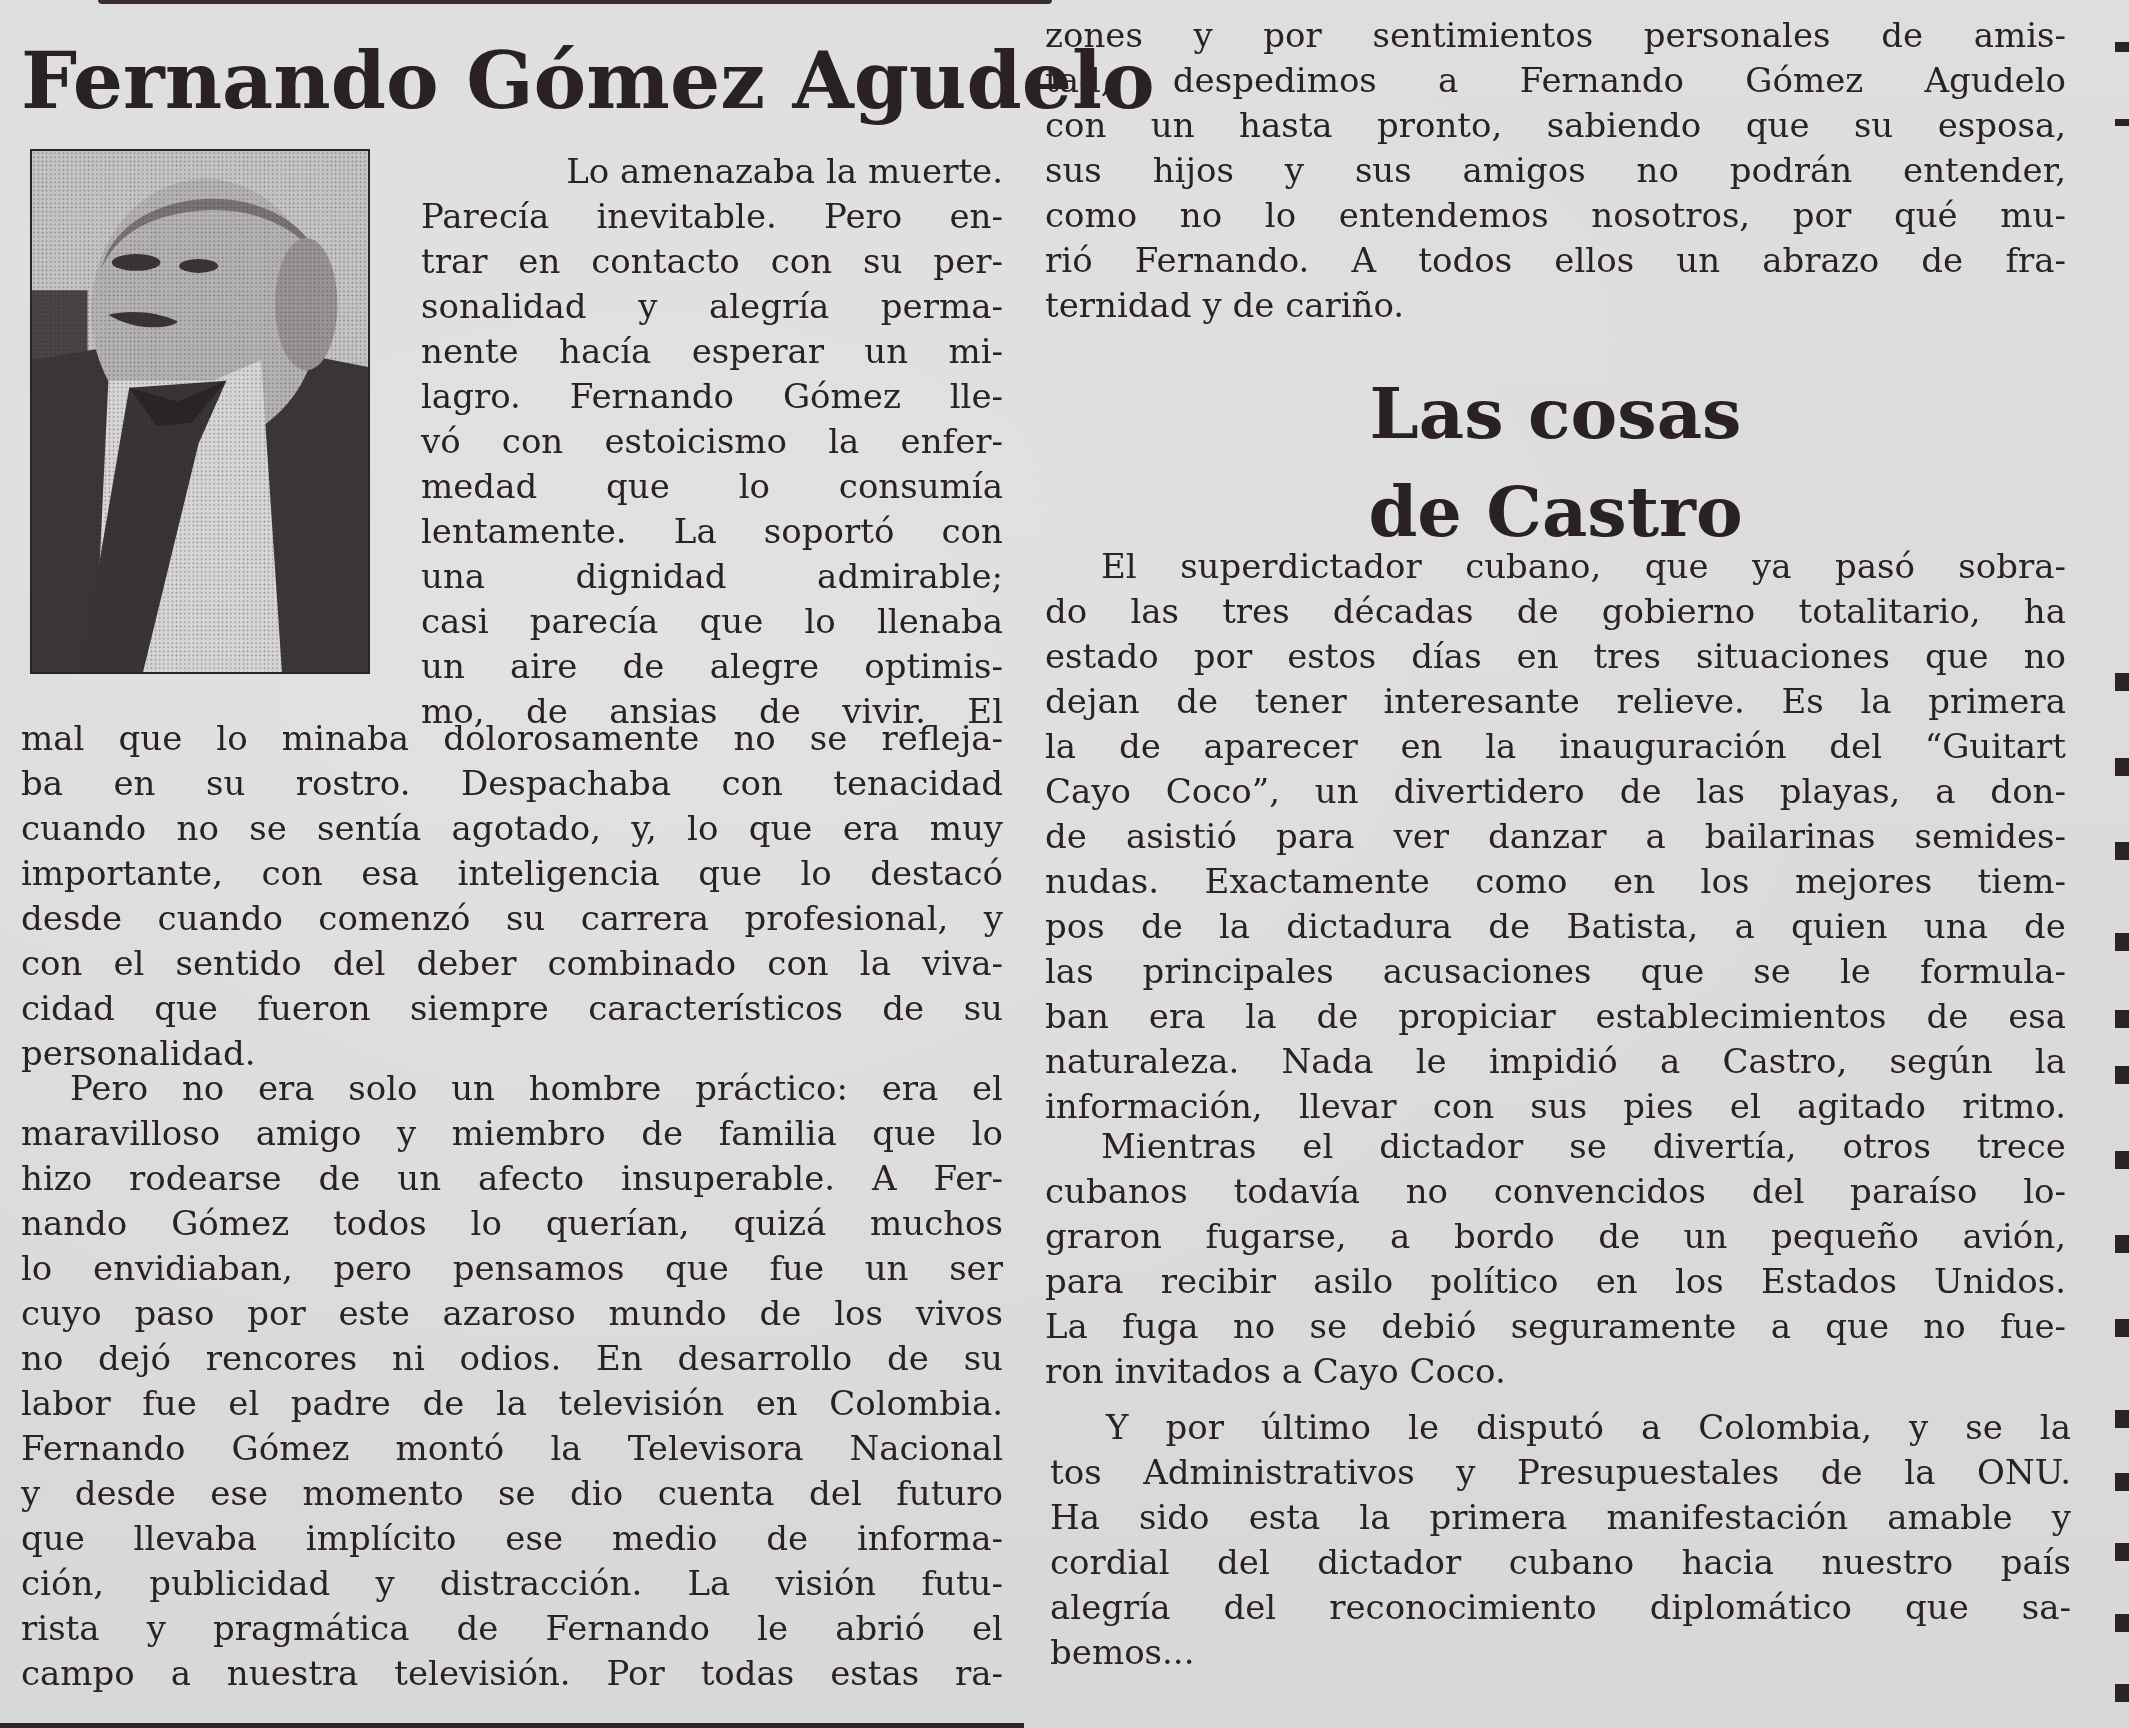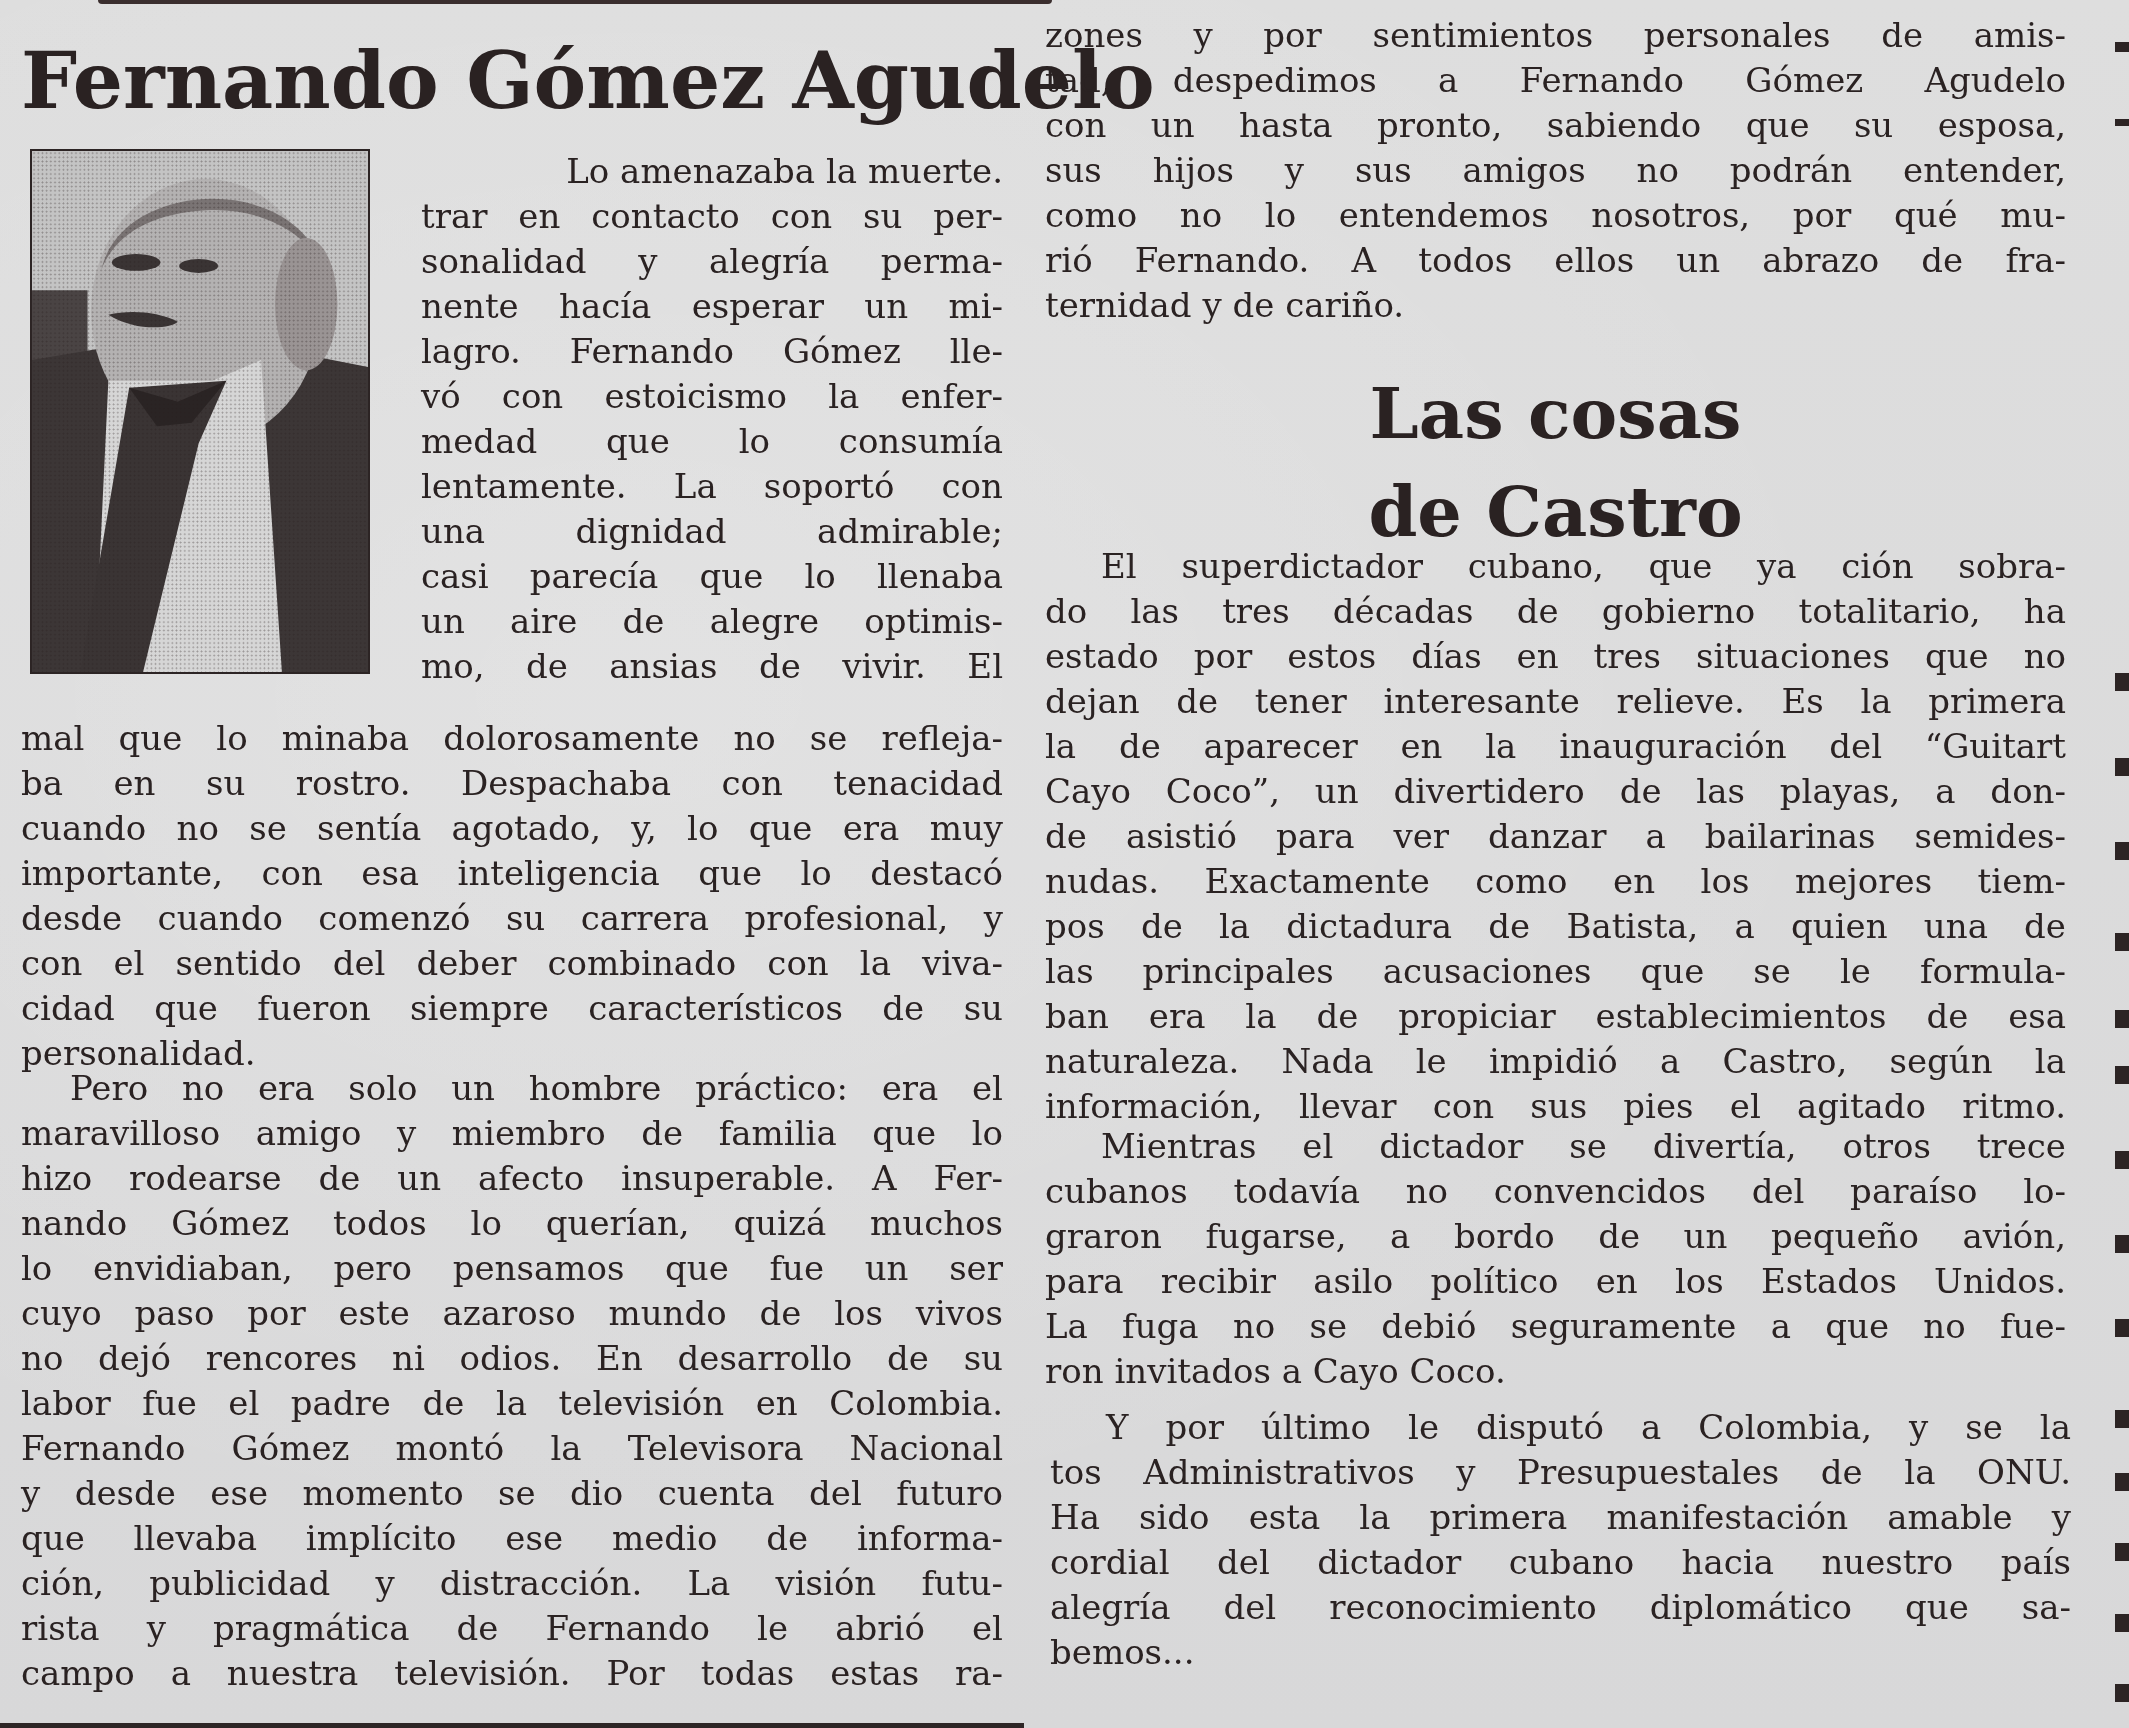--- a/index.html
+++ b/index.html
@@ -190,20 +190,21 @@
       <polygon points="110,330 260,330 330,300 360,748 90,748" fill="#d6d6d6"></polygon>
 
       <polygon points="140,340 280,330 240,420 160,748 70,748" fill="#3a3434"></polygon>
       <polygon points="140,340 210,360 280,330 230,390 180,395" fill="#2a2424"></polygon>
     </svg>
     <div class="halftone"></div>
   </div>
 
   <div class="text-block narrow indent-first">
     <span class="line" style="text-align:right;text-align-last:right;">Lo amenazaba la muerte.</span>
+    <span class="line" style="text-indent:0">Parecía inevitable. Pero en-</span>
     <span class="line" style="text-indent:0">trar en contacto con su per-</span>
     <span class="line" style="text-indent:0">sonalidad y alegría perma-</span>
     <span class="line" style="text-indent:0">nente hacía esperar un mi-</span>
     <span class="line" style="text-indent:0">lagro. Fernando Gómez lle-</span>
     <span class="line" style="text-indent:0">vó con estoicismo la enfer-</span>
     <span class="line" style="text-indent:0">medad que lo consumía</span>
     <span class="line" style="text-indent:0">lentamente. La soportó con</span>
     <span class="line" style="text-indent:0">una dignidad admirable;</span>
     <span class="line" style="text-indent:0">casi parecía que lo llenaba</span>
     <span class="line" style="text-indent:0">un aire de alegre optimis-</span>
@@ -247,21 +248,21 @@
     <span class="line">rió Fernando. A todos ellos un abrazo de fra-</span>
     <span class="line last">ternidad y de cariño.</span>
   </div>
 
   <h2 class="headline-2">
     <span>Las cosas</span>
     <span>de Castro</span>
   </h2>
 
   <div class="text-block castro-p1">
-    <span class="line" style="padding-left:56px;">El superdictador cubano, que ya ción sobra-</span>
+    <span class="line" style="padding-left:56px;">El superdictador cubano, que ya pasó sobra-</span>
     <span class="line">do las tres décadas de gobierno totalitario, ha</span>
     <span class="line">estado por estos días en tres situaciones que no</span>
     <span class="line">dejan de tener interesante relieve. Es la primera</span>
     <span class="line">la de aparecer en la inauguración del “Guitart</span>
     <span class="line">Cayo Coco”, un divertidero de las playas, a don-</span>
     <span class="line">de asistió para ver danzar a bailarinas semides-</span>
     <span class="line">nudas. Exactamente como en los mejores tiem-</span>
     <span class="line">pos de la dictadura de Batista, a quien una de</span>
     <span class="line">las principales acusaciones que se le formula-</span>
     <span class="line">ban era la de propiciar establecimientos de esa</span>

